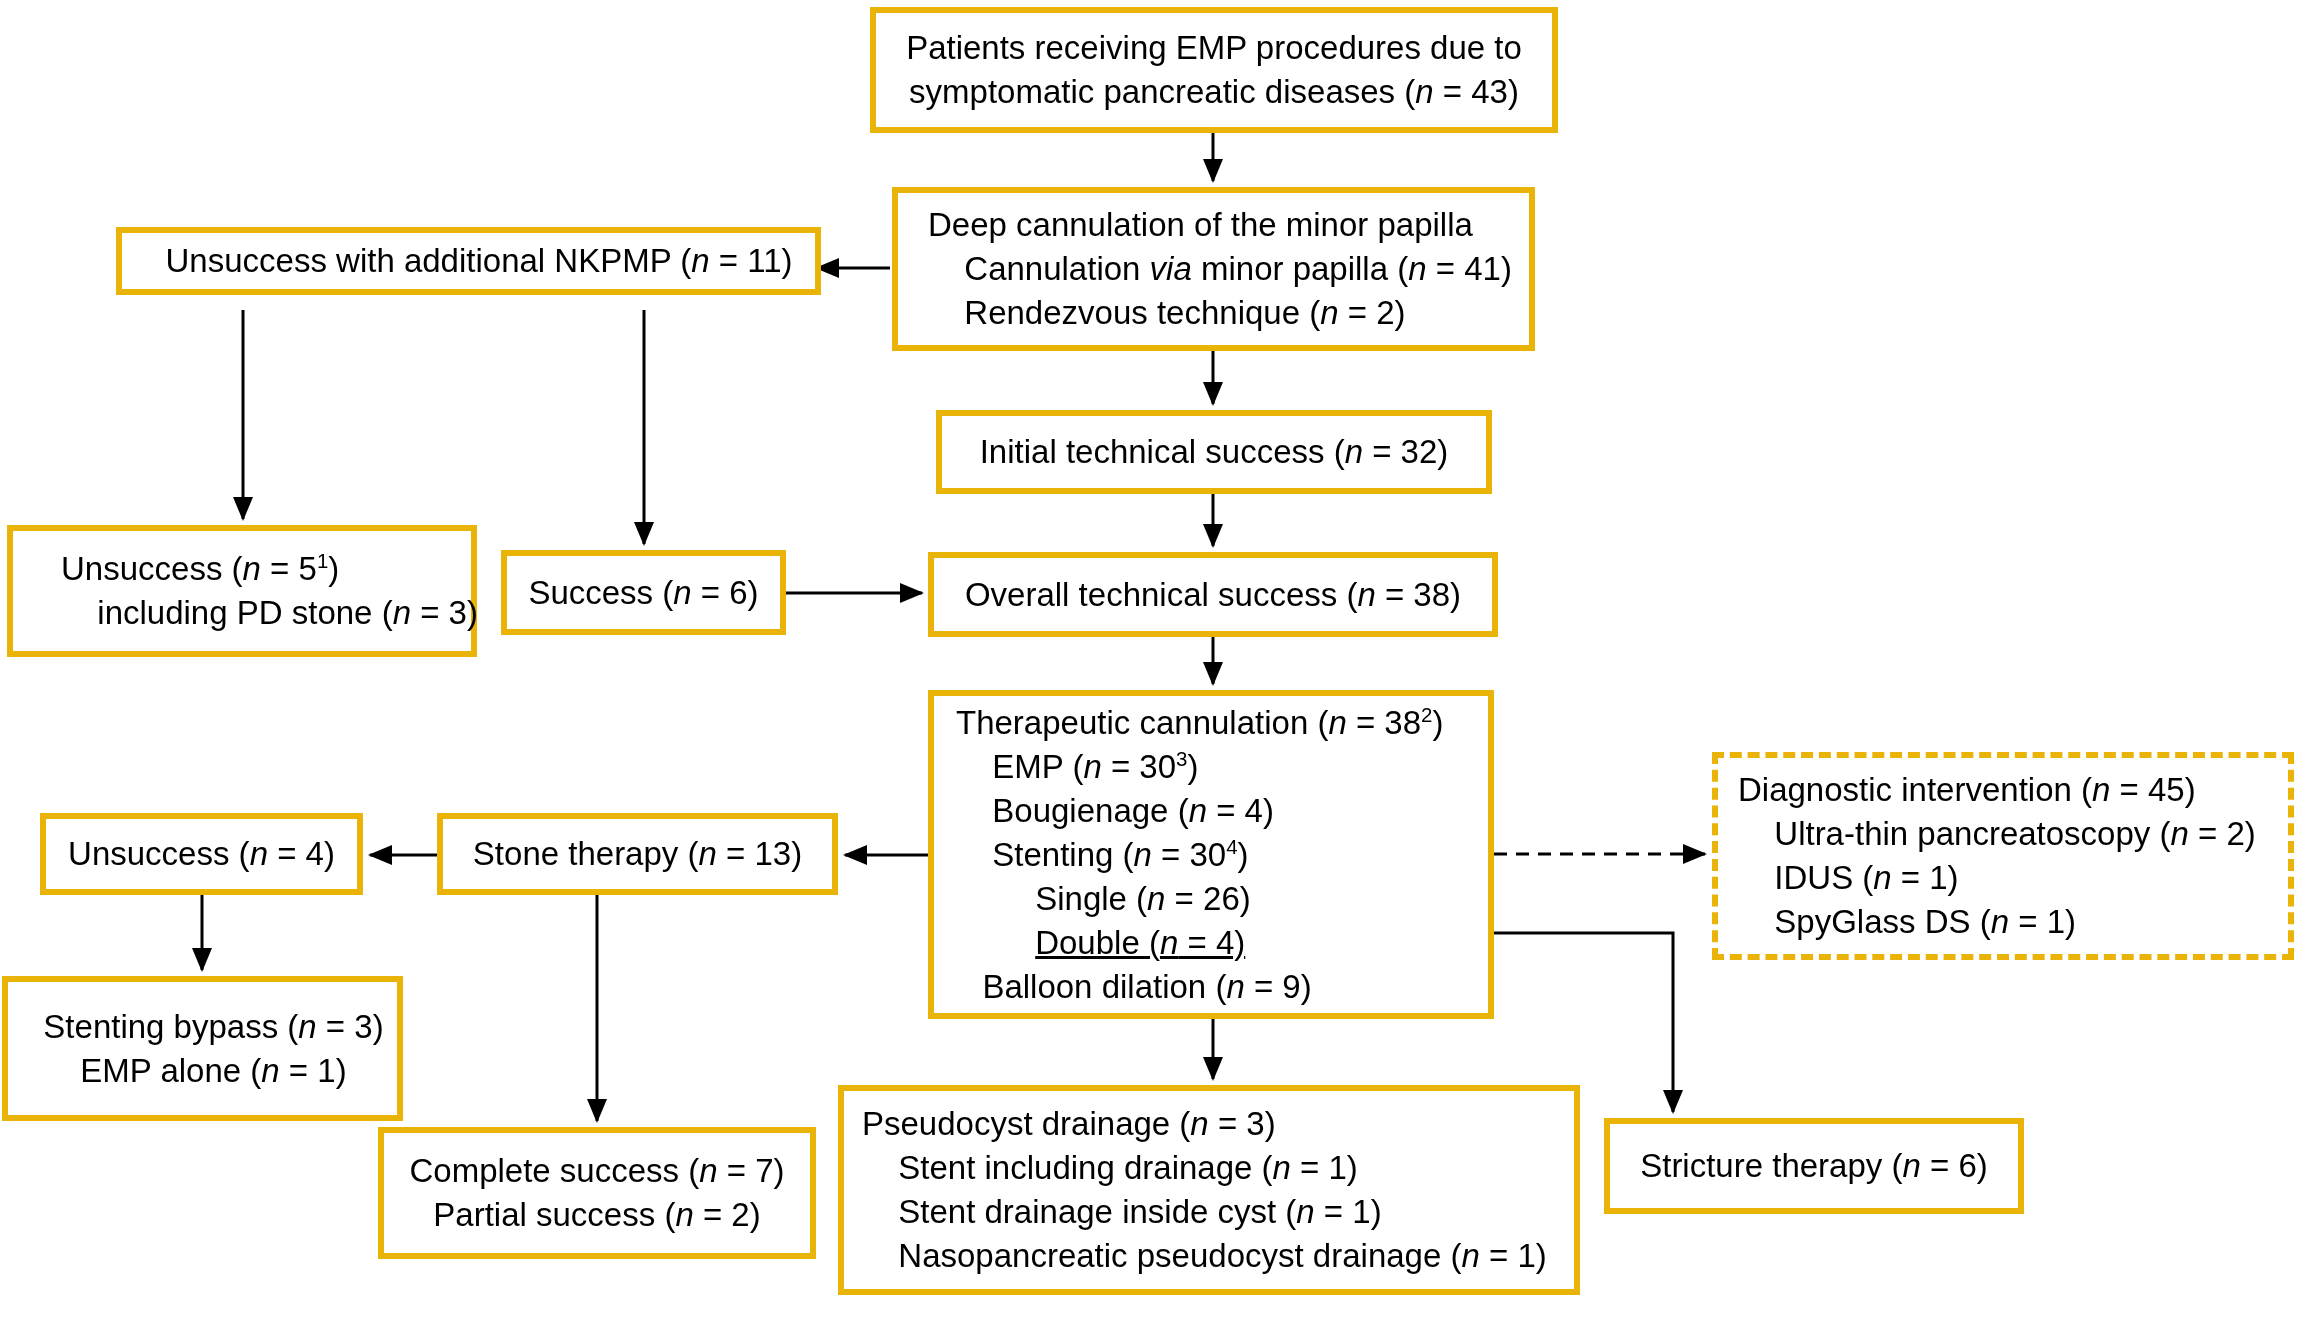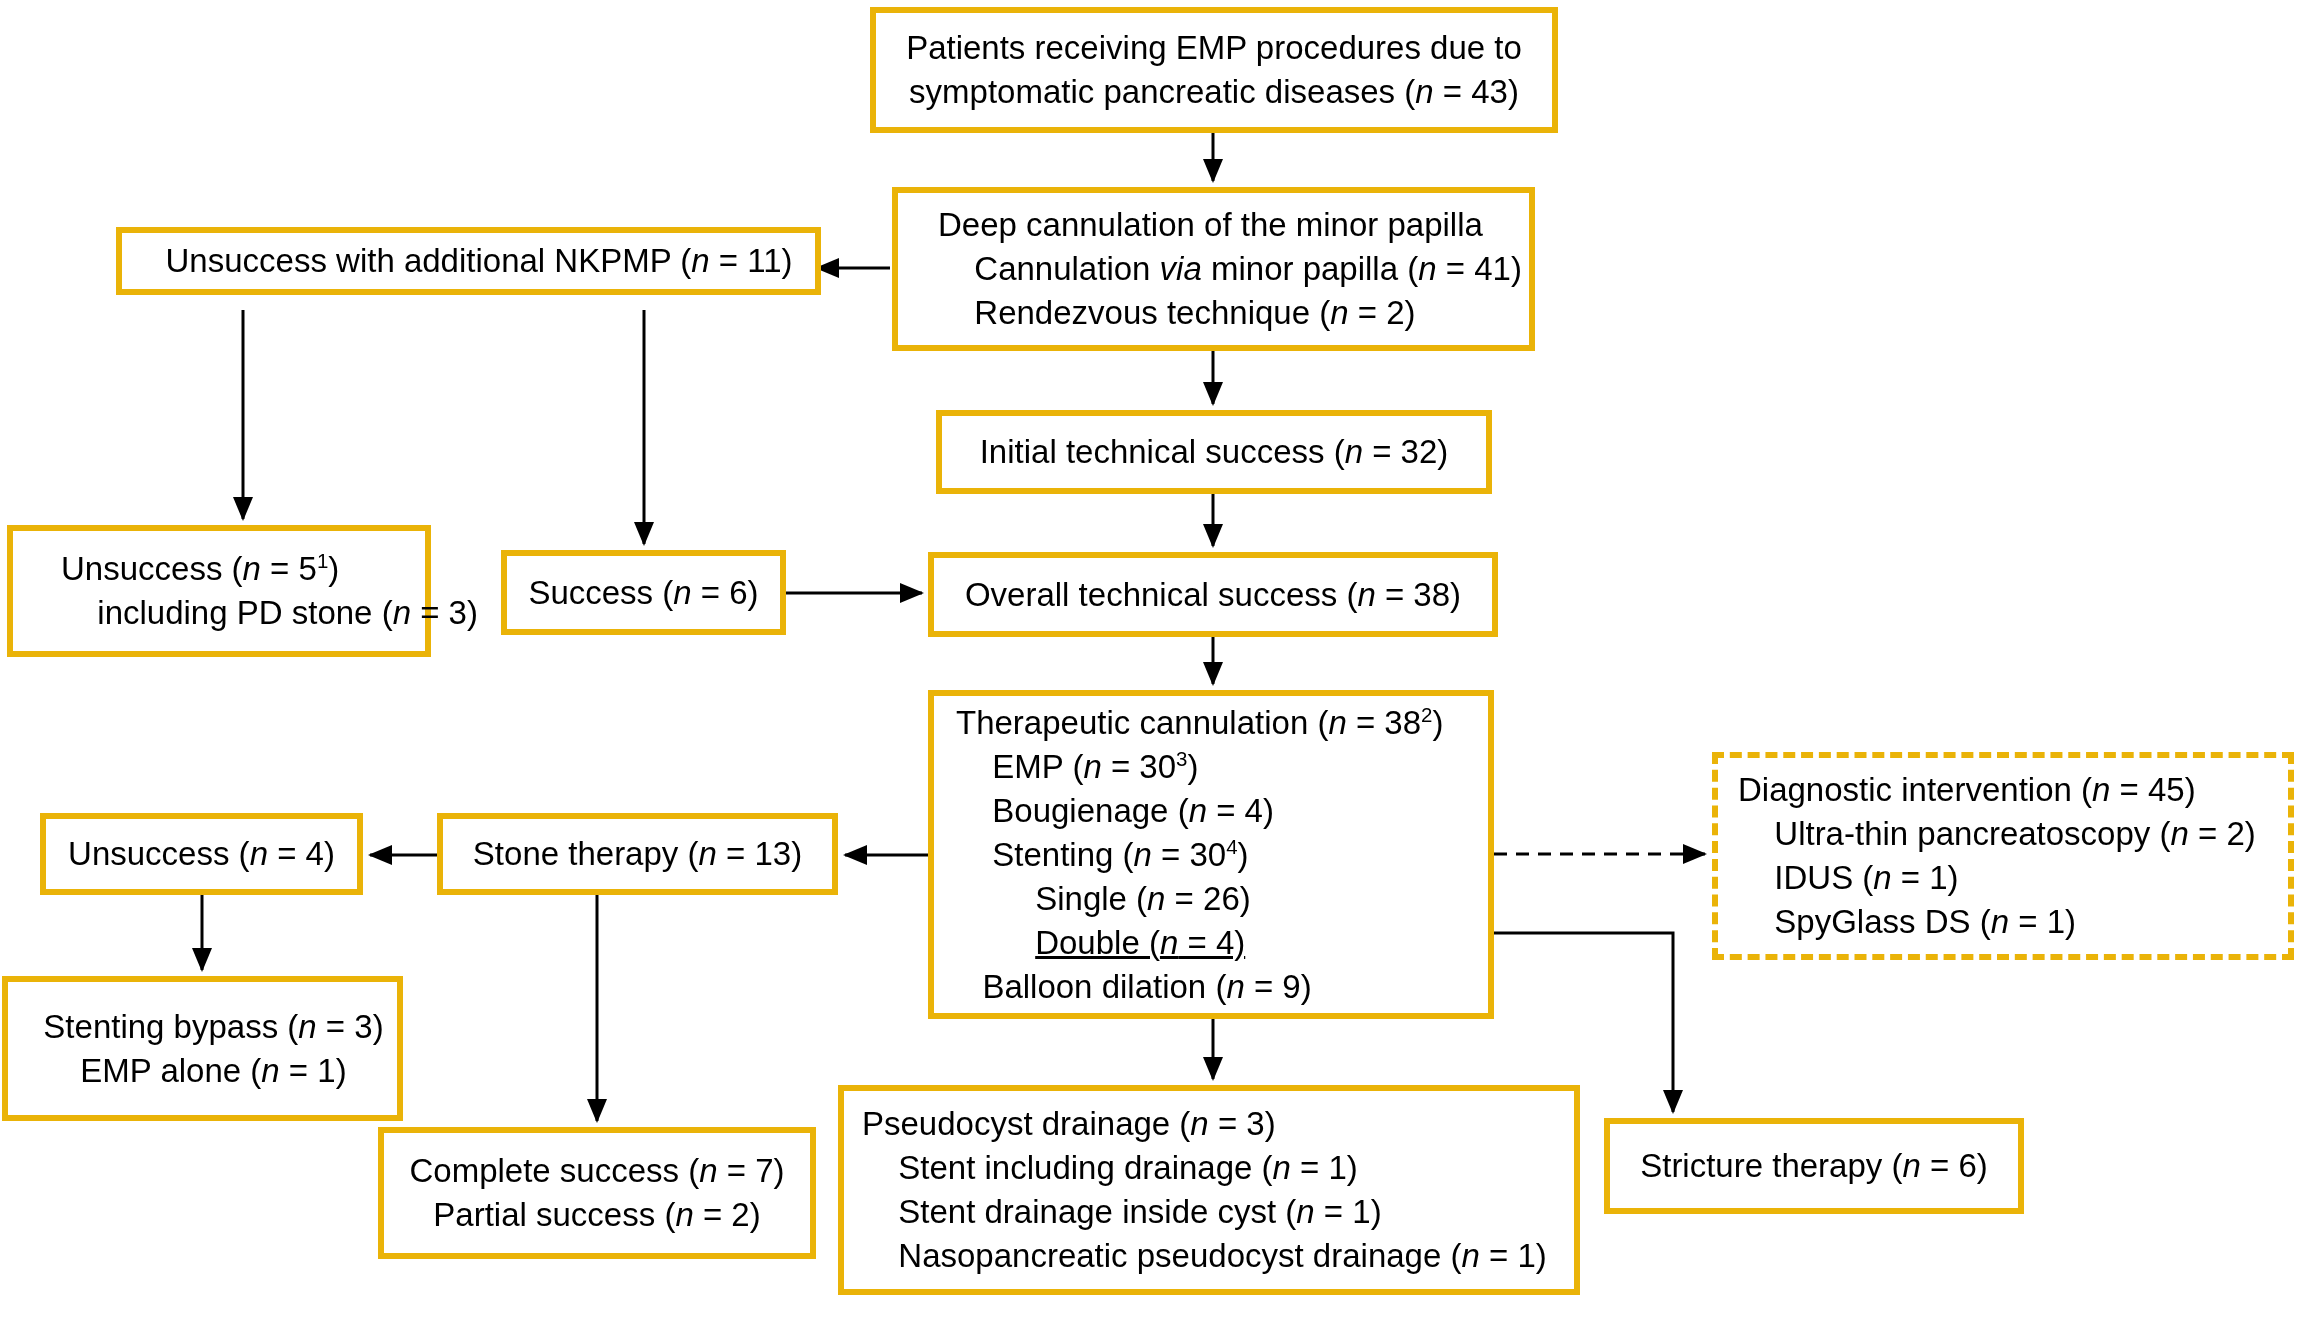--- a/index.html
+++ b/index.html
@@ -55,32 +55,32 @@
     <line x1="202" y1="895" x2="202" y2="970" marker-end="url(#arw)"></line>
     <line x1="1213" y1="1019" x2="1213" y2="1079" marker-end="url(#arw)"></line>
     <line x1="1494" y1="854" x2="1705" y2="854" stroke-dasharray="13 9" marker-end="url(#arw)"></line>
     <polyline points="1494,933 1673,933 1673,1112" marker-end="url(#arw)"></polyline>
   </svg>
 
   <div class="box center" style="left:870px;top:7px;width:688px;height:126px;">
       <div class="line"><span>Patients receiving EMP procedures due to</span></div>
       <div class="line"><span>symptomatic pancreatic diseases (</span><span class="it">n</span><span> = 43)</span></div>
     </div>
-  <div class="box" style="left:892px;top:187px;width:643px;height:164px;padding-left:40px;">
+  <div class="box" style="left:892px;top:187px;width:643px;height:164px;padding-left:30px;">
       <div class="line"><span>Deep cannulation of the minor papilla</span></div>
       <div class="line" style="padding-left: 1.1em;"><span>Cannulation </span><span class="it">via</span><span> minor papilla (</span><span class="it">n</span><span> = 41)</span></div>
       <div class="line" style="padding-left: 1.1em;"><span>Rendezvous technique (</span><span class="it">n</span><span> = 2)</span></div>
     </div>
   <div class="box center" style="left:116px;top:227px;width:705px;height:68px;padding-left:21px;">
       <div class="line"><span>Unsuccess with additional NKPMP (</span><span class="it">n</span><span> = 11)</span></div>
     </div>
   <div class="box center" style="left:936px;top:410px;width:556px;height:84px;">
       <div class="line"><span>Initial technical success (</span><span class="it">n</span><span> = 32)</span></div>
     </div>
-  <div class="box" style="left:7px;top:525px;width:424px;height:132px;padding-left:48px;">
+  <div class="box" style="left:7px;top:525px;width:470px;height:132px;padding-left:48px;">
       <div class="line"><span>Unsuccess (</span><span class="it">n</span><span> = 5</span><sup>1</sup><span>)</span></div>
       <div class="line" style="padding-left: 1.1em;"><span>including PD stone (</span><span class="it">n</span><span> = 3)</span></div>
     </div>
   <div class="box center" style="left:501px;top:550px;width:285px;height:85px;">
       <div class="line"><span>Success (</span><span class="it">n</span><span> = 6)</span></div>
     </div>
   <div class="box center" style="left:928px;top:552px;width:570px;height:85px;">
       <div class="line"><span>Overall technical success (</span><span class="it">n</span><span> = 38)</span></div>
     </div>
   <div class="box" style="left:928px;top:690px;width:566px;height:329px;padding-left:22px;">

